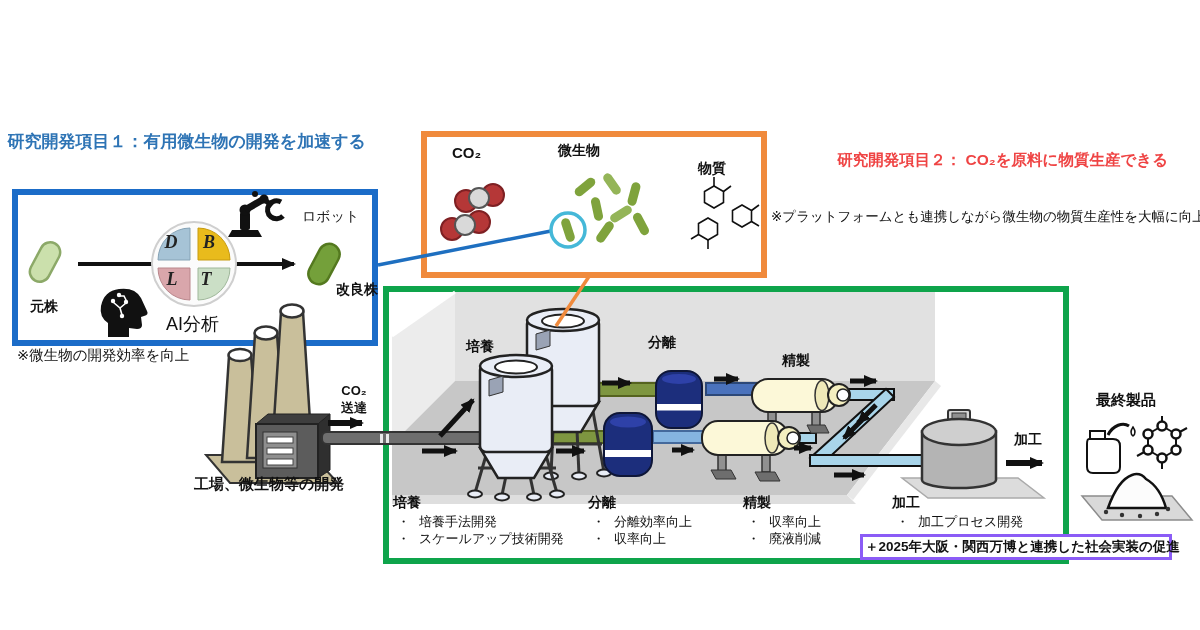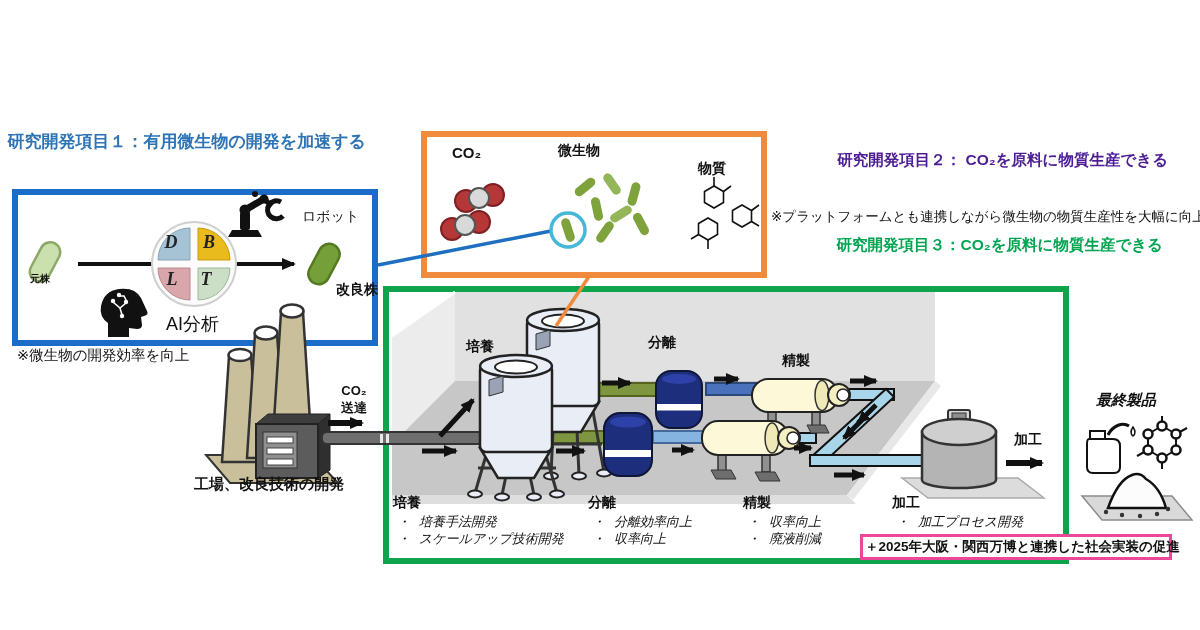--- a/index.html
+++ b/index.html
@@ -8,48 +8,47 @@
   .abs{position:absolute;}
   .box{position:absolute;background:#fff;z-index:1;}
   #box-blue{left:12px;top:155px;width:354px;height:145px;border:6px solid #1B6CC8;}
   #box-orange{left:421px;top:97px;width:334px;height:135px;border:6px solid #F08A3C;}
   #box-green{left:383px;top:252px;width:674px;height:266px;border:6px solid #0EA44B;}
   #art{position:absolute;left:0;top:0;z-index:2;pointer-events:none;}
   .lbl{position:absolute;z-index:3;white-space:nowrap;line-height:1.15;}
   .b{font-weight:bold;}
   .title{font-weight:bold;z-index:3;}
   #title1{left:4px;top:96px;width:362px;text-align:right;color:#2E74B5;font-size:17px;line-height:24px;}
-  #title2{left:778px;top:115px;width:390px;text-align:right;color:#4c1d95;font-size:15.5px;line-height:22px;}
+  #title2{left:778px;top:115px;width:390px;text-align:right;color:#ef4444;font-size:15.5px;line-height:22px;}
   #title3{left:778px;top:200px;width:385px;text-align:right;color:#00A551;font-size:15.5px;line-height:22px;}
   #note1{left:17px;top:313px;font-size:14.5px;color:#111;}
   #note2{left:771px;top:175px;font-size:13.5px;color:#111;}
   .dbtl{position:absolute;z-index:3;font-family:"Liberation Serif","DejaVu Serif",serif;
         font-style:italic;font-weight:bold;font-size:18px;color:#222;width:18px;text-align:center;}
   .note-col{position:absolute;top:460px;z-index:3;font-size:13px;color:#111;}
   .note-col .nc-title{font-weight:bold;font-size:14px;margin-bottom:1px;}
-  .note-col .nc-item{position:relative;padding-left:26px;line-height:17px;font-style:italic;}
+  .note-col .nc-item{position:relative;padding-left:26px;line-height:17px;}
   .note-col .nc-item::before{content:"\30FB";position:absolute;left:4px;}
   #expo-banner{position:absolute;left:860px;top:500px;width:302px;height:20px;z-index:4;
-               background:#fff;border:3px solid #ec4899;font-weight:bold;font-size:13.5px;
+               background:#fff;border:3px solid #8b5cf6;font-weight:bold;font-size:13.5px;
                line-height:20px;padding:0 2px;white-space:nowrap;color:#111;}
 </style>
 </head>
 <body>
 
 <div id="canvas">
 
   <div id="title1" class="abs title">
     <div>研究開発項目１：有用微生物の開発を加速する</div>
   </div>
   <div id="title2" class="abs title">
     <div>研究開発項目２： CO₂を原料に物質生産できる</div>
   </div>
   <div id="note2" class="lbl">※プラットフォームとも連携しながら微生物の物質生産性を大幅に向上</div>
   <div id="title3" class="abs title">
-    <div>研究開発項目３：CO₂を原料に物質生産できる</div>
   </div>
   <div id="note1" class="lbl">※微生物の開発効率を向上</div>
 
   <div id="box-blue" class="box"></div>
   <div id="box-orange" class="box"></div>
   <div id="box-green" class="box"></div>
 
   <svg id="art" width="1200" height="630" viewBox="0 0 1200 630">
     <defs>
       <marker id="ah" markerUnits="userSpaceOnUse" markerWidth="15" markerHeight="13" refX="12" refY="6" orient="auto">
@@ -314,44 +313,44 @@
       <g fill="#333">
         <circle cx="1106" cy="478" r="2.2"></circle>
           <circle cx="1122" cy="481" r="2.2"></circle>
         <circle cx="1140" cy="482" r="2.2"></circle>
           <circle cx="1157" cy="480" r="2.2"></circle>
         <circle cx="1168" cy="475" r="2.2"></circle>
       </g>
     </g>
   </svg>
 
-  <div class="lbl b" style="left:30px;top:239px;font-size:10px;">元株</div>
+  <div class="lbl b" style="left:30px;top:264px;font-size:14px;">元株</div>
   <div class="lbl b" style="left:336px;top:247px;font-size:14px;">改良株</div>
   <div class="lbl" style="left:302px;top:174px;font-size:14px;color:#222;">ロボット</div>
   <div class="lbl" style="left:166px;top:280px;font-size:18px;">AI分析</div>
   <div class="dbtl" style="left:162px;top:198px;">D</div>
   <div class="dbtl" style="left:200px;top:198px;">B</div>
   <div class="dbtl" style="left:163px;top:235px;">L</div>
   <div class="dbtl" style="left:197px;top:235px;">T</div>
 
   <div class="lbl b" style="left:452px;top:110px;font-size:15px;">CO₂</div>
   <div class="lbl b" style="left:558px;top:108px;font-size:14px;">微生物</div>
   <div class="lbl b" style="left:698px;top:126px;font-size:14px;">物質</div>
 
   <div class="lbl b" style="left:330px;top:348px;font-size:13px;width:48px;text-align:center;line-height:17px;">
     <div>CO₂</div>
     <div>送達</div>
   </div>
-  <div class="lbl b" style="left:194px;top:441px;font-size:15px;">工場、改良技術の開発</div>
+  <div class="lbl b" style="left:194px;top:441px;font-size:15px;">工場、微生物等の開発</div>
 
   <div class="lbl b" style="left:466px;top:304px;font-size:14px;">培養</div>
   <div class="lbl b" style="left:648px;top:300px;font-size:14px;">分離</div>
   <div class="lbl b" style="left:782px;top:318px;font-size:14px;">精製</div>
   <div class="lbl b" style="left:1014px;top:397px;font-size:14px;">加工</div>
-  <div class="lbl b" style="left:1096px;top:357px;font-size:15px;font-style:italic;">最終製品</div>
+  <div class="lbl b" style="left:1096px;top:357px;font-size:15px;">最終製品</div>
 
   <div class="note-col" style="left:393px;">
     <div class="nc-title">培養</div>
     <div class="nc-item">培養手法開発</div>
     <div class="nc-item">スケールアップ技術開発</div>
   </div>
   <div class="note-col" style="left:588px;">
     <div class="nc-title">分離</div>
     <div class="nc-item">分離効率向上</div>
     <div class="nc-item">収率向上</div>

